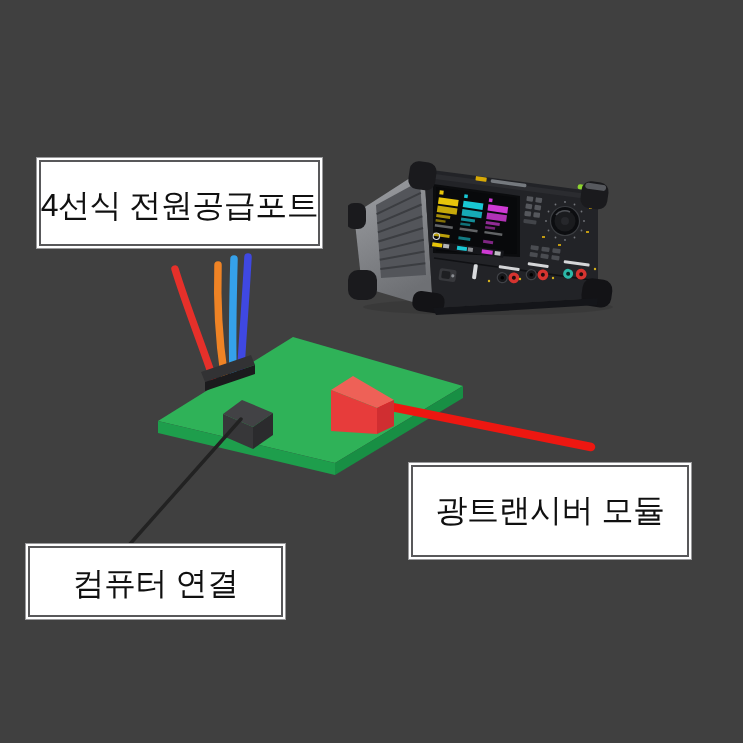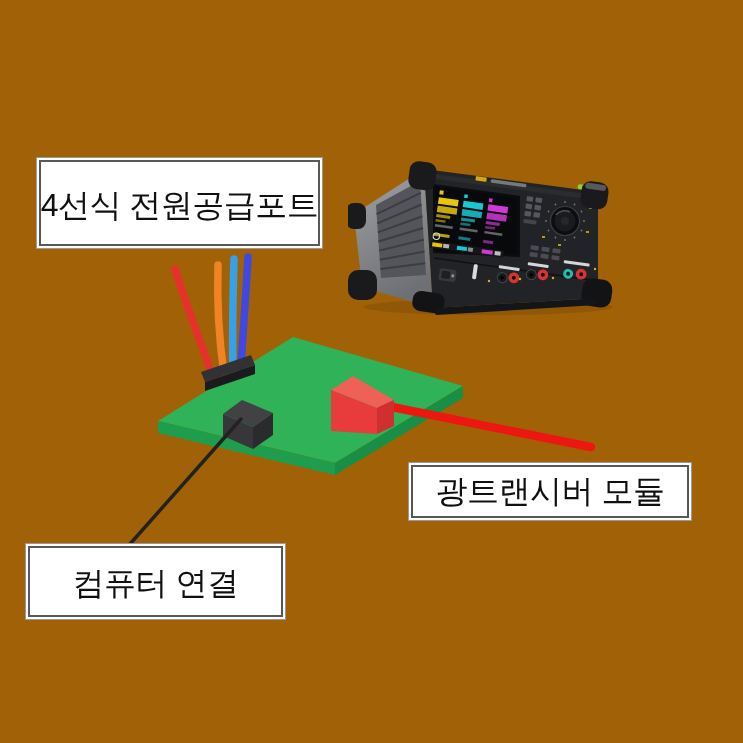--- a/index.html
+++ b/index.html
@@ -1,31 +1,31 @@
 <!DOCTYPE html>
 <html><head>
 <meta charset="utf-8">
 <style>
   html,body{margin:0;padding:0;background:#fff;}
   .canvas{
-    position:relative;width:743px;height:743px;background:#a16207;overflow:hidden;
+    position:relative;width:743px;height:743px;background:#404040;overflow:hidden;
     font-family:"Liberation Sans", sans-serif;
   }
   .scene,.psu{position:absolute;}
   .scene{left:0;top:0;}
   .psu{left:348px;top:157px;}
   .label-box{
     position:absolute;box-sizing:border-box;background:#ffffff;
     border:2px solid #58585A;
     box-shadow:0 0 0 2px #ffffff, 0 0 0 3px #9A9A9C;
     display:flex;align-items:center;justify-content:center;
     font-size:32px;color:#101010;letter-spacing:-0.5px;white-space:nowrap;
   }
   .box1{left:39px;top:160px;width:281px;height:86px;padding-top:5px;}
-  .box2{left:411px;top:465px;width:278px;height:53px;}
+  .box2{left:411px;top:465px;width:278px;height:92px;}
   .box3{left:28px;top:546px;width:255px;height:71px;padding-top:4px;}
 </style>
 </head>
 <body>
 
 <div class="canvas">
 
   <svg class="scene" width="743" height="743" viewBox="0 0 743 743">
 
     <g>

